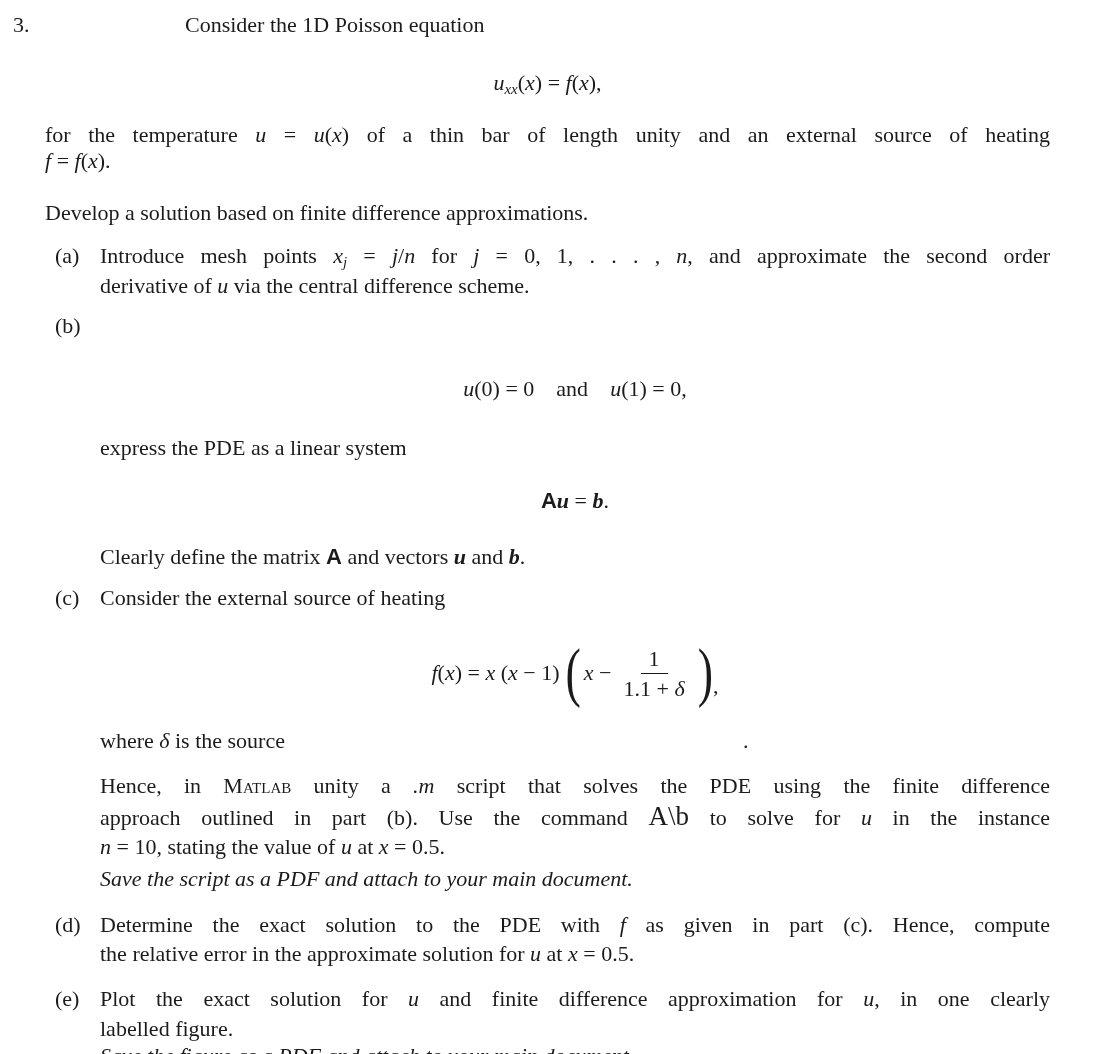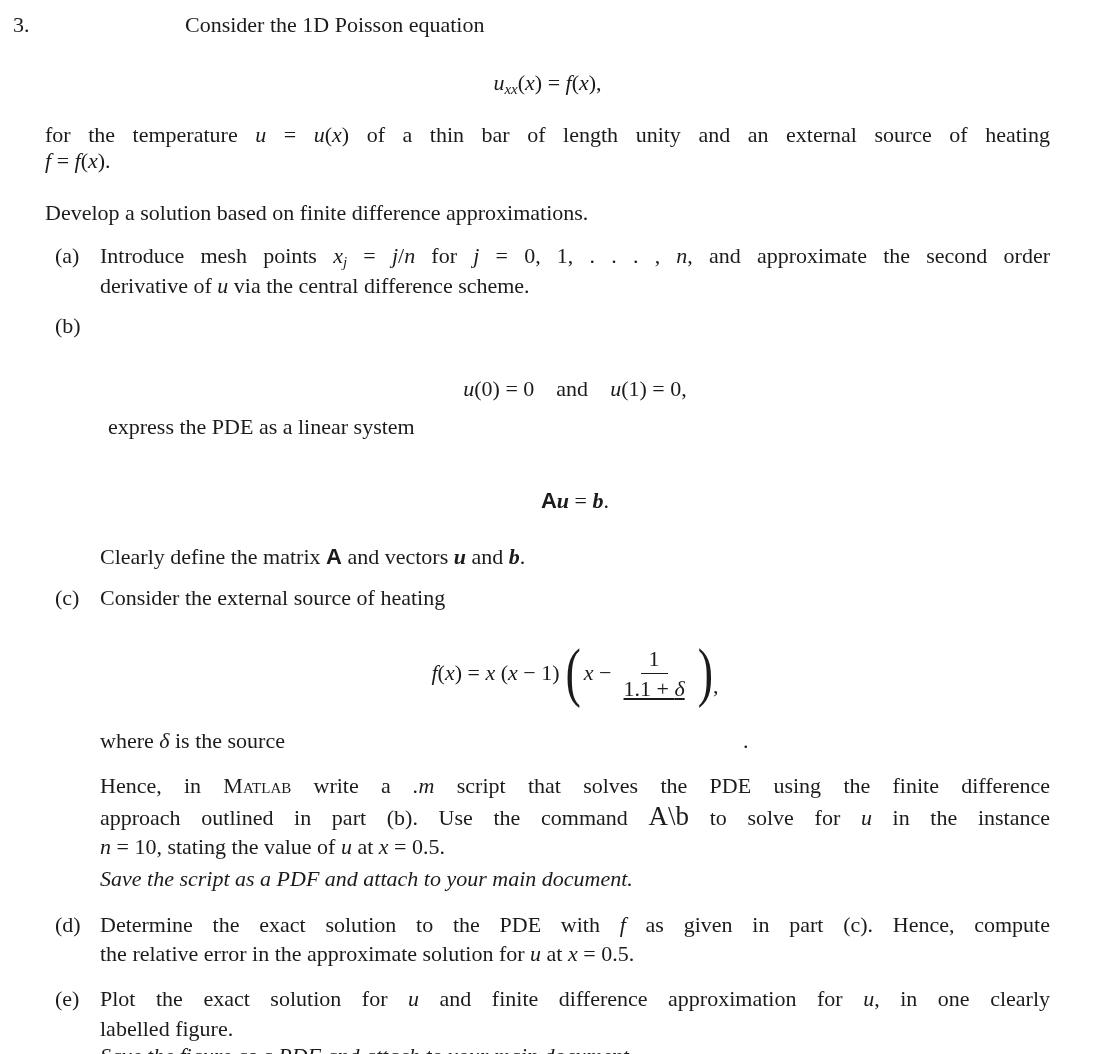--- a/index.html
+++ b/index.html
@@ -22,21 +22,21 @@
     position:absolute; display:flex; justify-content:center; align-items:center;
   }
   .bigparen {
     display:inline-block; font-size:46px; line-height:1; font-weight:normal;
     transform:scaleY(1.42); transform-origin:center;
   }
   .paren-open { margin:0 3px 0 6px; }
   .paren-close { margin:0 0 0 3px; }
   .frac { display:inline-flex; flex-direction:column; align-items:center; margin:0 2px 0 4px; }
   .frac .num { padding:0 8px 2px 8px; border-bottom:1.6px solid #1b1b1b; text-align:center; line-height:25px; }
-  .frac .den { padding:2px 8px 0 8px; line-height:25px;text-decoration:underline; }
+  .frac .den { padding:2px 8px 0 8px; line-height:25px; }
   .low { transform:translateY(13px); }
   .where-period { position:absolute; left:643px; top:0; }
 </style>
 </head>
 <body>
 
 <div class="page">
 
   <span class="line" style="left:13px; top:11px;">3.</span>
   <span class="line" style="left:185px; top:11px;">Consider the 1D Poisson equation</span>
@@ -49,21 +49,21 @@
   <div class="line" style="left:45px; top:199px;"><span class="seg rm">Develop a solution based on finite difference approximations.</span></div>
 
   <span class="line" style="left:55px; top:242px;">(a)</span>
   <div class="line just" style="left:100px; top:242px; width:950px;"><span class="seg rm">Introduce mesh points </span><span class="seg it">x</span><span class="seg sub">j</span><span class="seg rm"> = </span><span class="seg it">j</span><span class="seg rm">/</span><span class="seg it">n</span><span class="seg rm"> for </span><span class="seg it">j</span><span class="seg rm"> = 0, 1, . . . , </span><span class="seg it">n</span><span class="seg rm">, and approximate the second order</span></div>
   <div class="line" style="left:100px; top:272px;"><span class="seg rm">derivative of </span><span class="seg it">u</span><span class="seg rm"> via the central difference scheme.</span></div>
 
   <span class="line" style="left:55px; top:312px;">(b)</span>
 
   <div class="line center" style="left:100px; top:375px; width:950px;"><span class="seg it">u</span><span class="seg rm">(0) = 0 and </span><span class="seg it">u</span><span class="seg rm">(1) = 0,</span></div>
 
-  <div class="line" style="left:100px; top:413px;margin-left:8px;"><span class="seg rm">express the PDE as a linear system</span></div>
+  <div class="line" style="left:100px; top:434px;"><span class="seg rm">express the PDE as a linear system</span></div>
 
   <div class="line" style="left:100px; top:543px;"><span class="seg rm">Clearly define the matrix </span><span class="seg bsf">A</span><span class="seg rm"> and vectors </span><span class="seg bi">u</span><span class="seg rm"> and </span><span class="seg bi">b</span><span class="seg rm">.</span></div>
 
   <div class="line center" style="left:100px; top:487px; width:950px;"><span class="seg bsf">A</span><span class="seg bi">u</span><span class="seg rm"> = </span><span class="seg bi">b</span><span class="seg rm">.</span></div>
 
   <span class="line" style="left:55px; top:584px;">(c)</span>
   <div class="line" style="left:100px; top:584px;"><span class="seg rm">Consider the external source of heating</span></div>
 
   <div class="eq-flex" style="left:100px; top:630px; width:950px; height:86px;">
     <span><span class="seg it">f</span><span class="seg rm">(</span><span class="seg it">x</span><span class="seg rm">) = </span><span class="seg it">x</span><span class="seg rm"> (</span><span class="seg it">x</span><span class="seg rm"> − 1)</span></span>
@@ -75,21 +75,21 @@
     </span>
     <span class="bigparen paren-close">)</span>
     <span class="low"><span class="seg rm">,</span></span>
   </div>
 
   <div class="line" style="left:100px; top:727px; width:950px;">
     <span><span class="seg rm">where </span><span class="seg it">δ</span><span class="seg rm"> is the source</span></span>
     <span class="where-period">.</span>
   </div>
 
-  <div class="line just" style="left:100px; top:772px; width:950px;"><span class="seg rm">Hence, in </span><span class="seg sc">Matlab</span><span class="seg rm"> write a </span><span class="seg it">.m</span><span class="seg rm"> script that solves the PDE using the finite difference</span></div>
+  <div class="line just" style="left:100px; top:772px; width:950px;"><span class="seg rm">Hence, in </span><span class="seg sc">Matlab</span><span class="seg rm"> unity a </span><span class="seg it">.m</span><span class="seg rm"> script that solves the PDE using the finite difference</span></div>
   <div class="line just" style="left:100px; top:803px; width:950px;"><span class="seg rm">approach outlined in part (b). Use the command </span><span class="seg tt">A\b</span><span class="seg rm"> to solve for </span><span class="seg it">u</span><span class="seg rm"> in the instance</span></div>
   <div class="line" style="left:100px; top:833px;"><span class="seg it">n</span><span class="seg rm"> = 10, stating the value of </span><span class="seg it">u</span><span class="seg rm"> at </span><span class="seg it">x</span><span class="seg rm"> = 0.5.</span></div>
   <div class="line" style="left:100px; top:865px;"><span class="seg it">Save the script as a PDF and attach to your main document.</span></div>
 
   <span class="line" style="left:55px; top:911px;">(d)</span>
   <div class="line just" style="left:100px; top:911px; width:950px;"><span class="seg rm">Determine the exact solution to the PDE with </span><span class="seg it">f</span><span class="seg rm"> as given in part (c). Hence, compute</span></div>
   <div class="line" style="left:100px; top:940px;"><span class="seg rm">the relative error in the approximate solution for </span><span class="seg it">u</span><span class="seg rm"> at </span><span class="seg it">x</span><span class="seg rm"> = 0.5.</span></div>
 
   <span class="line" style="left:55px; top:985px;">(e)</span>
   <div class="line just" style="left:100px; top:985px; width:950px;font-family:Liberation Serif, serif;"><span class="seg rm">Plot the exact solution for </span><span class="seg it">u</span><span class="seg rm"> and finite difference approximation for </span><span class="seg it">u</span><span class="seg rm">, in one clearly</span></div>

